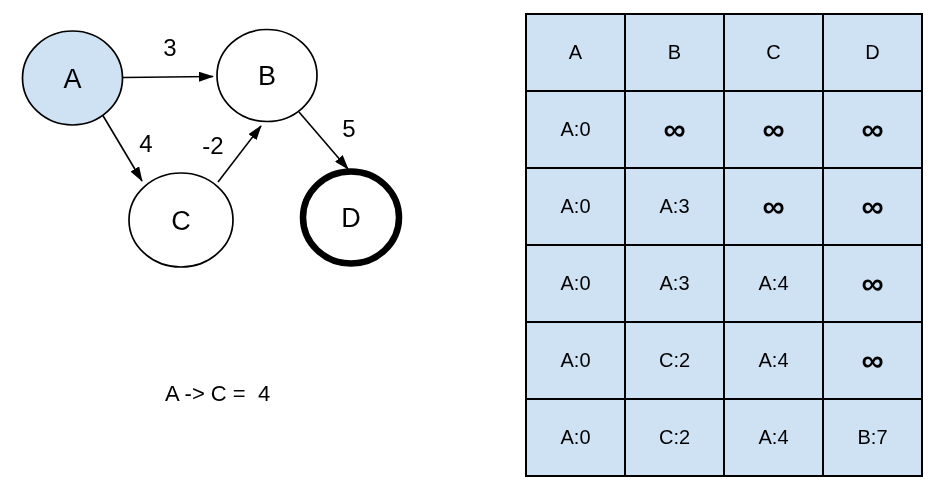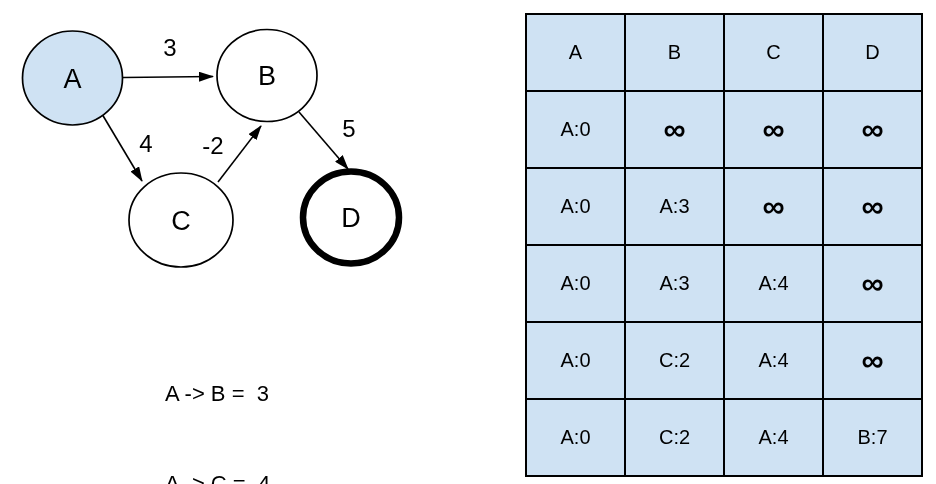--- a/index.html
+++ b/index.html
@@ -69,21 +69,20 @@
     <ellipse class="node-circle" cx="181" cy="220" rx="52" ry="47"></ellipse>
     <ellipse class="node-circle node-goal" cx="351" cy="217.5" rx="48" ry="46"></ellipse>
 
     <text class="node-label" x="72.5" y="87.5">A</text>
     <text class="node-label" x="267" y="85">B</text>
     <text class="node-label" x="181" y="229.5">C</text>
     <text class="node-label" x="351" y="227">D</text>
   </svg>
 
   <div class="edge-list">
-    <div>A -&gt; B =  3</div>
     <div>A -&gt; C =  4</div>
     
     
   </div>
 
   <table class="dist">
     <tbody>
       <tr>
         <th>A</th>
         <th>B</th>

